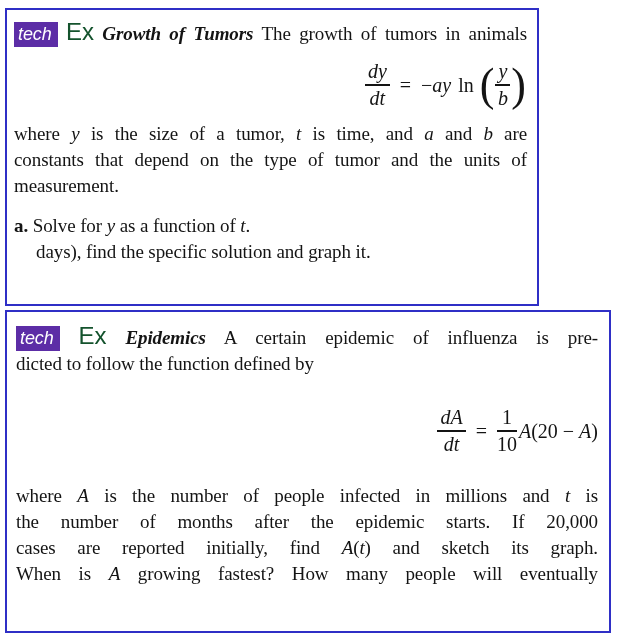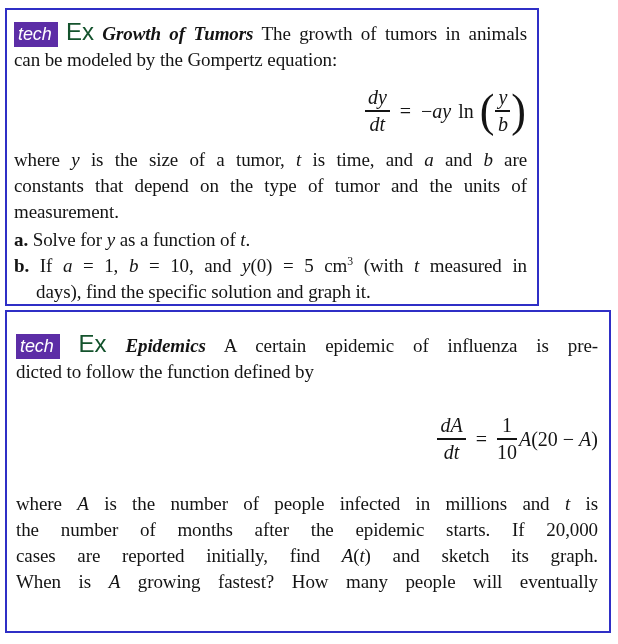--- a/index.html
+++ b/index.html
@@ -11,33 +11,33 @@
     position:relative;
     overflow:hidden;
   }
   .pbox {
     position:absolute;
     border:2px solid #2f2fc6;
     box-sizing:border-box;
     background:#ffffff;
   }
   #box1 { left:5px;  top:8px;   width:534px; height:298px; padding:9px 10px 0 7px; }
-  #box2 { left:5px;  top:310px; width:606px; height:323px; padding:19px 11px 0 9px; }
+  #box2 { left:5px;  top:310px; width:606px; height:323px; padding:11px 11px 0 9px; }
 
   .tline {
     font-size:19px;
     line-height:26px;
     letter-spacing:-0.1px;
     text-align:justify;
     text-align-last:justify;
     white-space:normal;
   }
   .tline.lastline { text-align-last:left; }
   .indent { padding-left:22px; }
-  .items-gap { margin-top:2px; }
+  .items-gap { margin-top:14px; }
 
   .badge {
     display:inline-block;
     background:#5c2da6;
     color:#ffffff;
     font-family:"Liberation Sans", sans-serif;
     font-style:italic;
     font-weight:normal;
     font-size:18px;
     line-height:24px;
@@ -84,21 +84,20 @@
 </head>
 <body>
 
 <div class="pbox" id="box1">
 
   <div class="tline">
     <span class="badge">tech</span>
     <span class="exl">Ex</span>
     <span><span class="bi">Growth of Tumors</span><span> The growth of tumors in animals</span></span>
   </div>
-  <div class="tline lastline"><span>can be modeled by the Gompertz equation:</span></div>
 
   <div class="equation">
     <span class="frac">
         <span class="num i">dy</span>
         <span class="den i">dt</span>
       </span>
     <span class="eqs">=</span>
     <span>−</span>
     <span class="i">ay</span>
     <span class="fn">ln</span>
@@ -108,21 +107,20 @@
         <span class="den i">b</span>
       </span>
     <span class="bigp">)</span>
   </div>
 
   <div class="tline"><span>where </span><span class="i">y</span><span> is the size of a tumor, </span><span class="i">t</span><span> is time, and </span><span class="i">a</span><span> and </span><span class="i">b</span><span> are</span></div>
   <div class="tline"><span>constants that depend on the type of tumor and the units of</span></div>
   <div class="tline lastline"><span>measurement.</span></div>
 
   <div class="tline lastline items-gap"><span class="b">a.</span><span> Solve for </span><span class="i">y</span><span> as a function of </span><span class="i">t</span><span>.</span></div>
-  <div class="tline"><span class="b">b.</span><span> If </span><span class="i">a</span><span> = 1, </span><span class="i">b</span><span> = 10, and </span><span class="i">y</span><span>(0) = 5 cm</span><span class="sup">3</span><span> (with </span><span class="i">t</span><span> measured in</span></div>
   <div class="tline lastline indent"><span>days), find the specific solution and graph it.</span></div>
 </div>
 
 <div class="pbox" id="box2">
 
   <div class="tline">
     <span class="badge">tech</span>
     <span class="exl">Ex</span>
     <span><span class="bi">Epidemics</span><span> A certain epidemic of influenza is pre-</span></span>
   </div>

